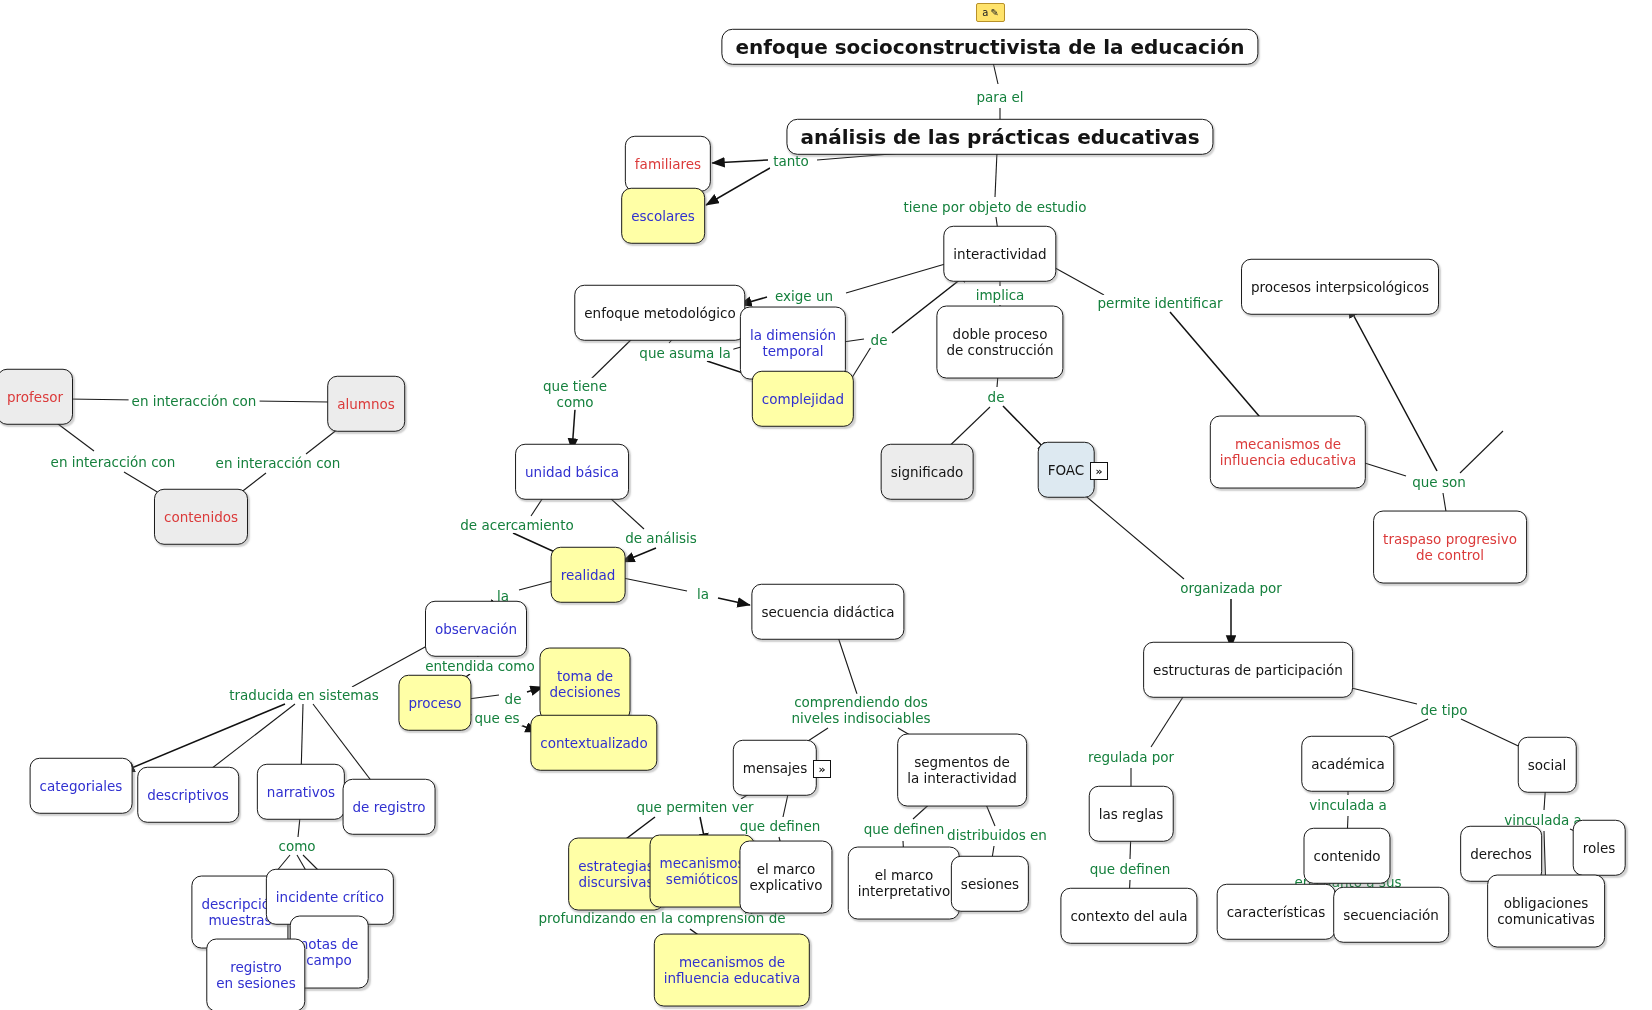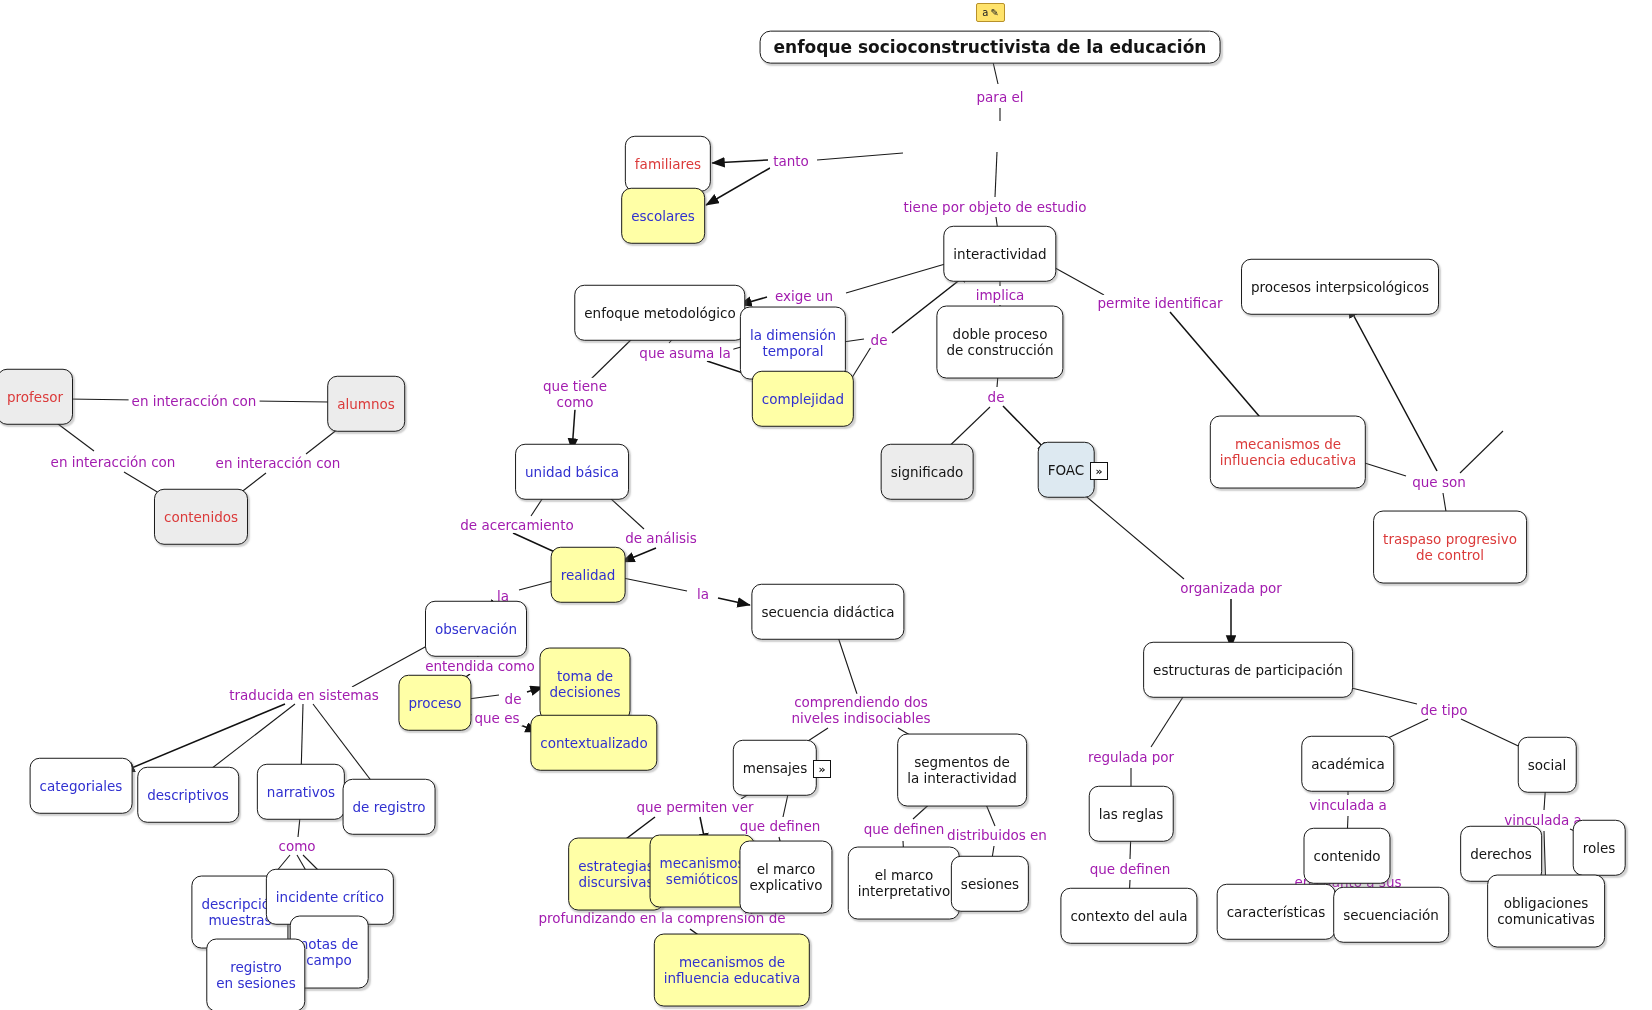--- a/index.html
+++ b/index.html
@@ -2,27 +2,27 @@
 <html><head>
 <meta charset="utf-8">
 <style>
   html,body{margin:0;padding:0;background:#fff;}
   #canvas{position:relative;width:1652px;height:1010px;overflow:hidden;
           font-family:"DejaVu Sans","Liberation Sans",sans-serif;background:#fff;}
   svg.wires{position:absolute;left:0;top:0;}
   .n{position:absolute;transform:translate(-50%,-50%);background:#fff;border:1.4px solid #1a1a1a;
      border-radius:10px;padding:19px 9px;font-size:13.5px;line-height:1.22;color:#141414;
      text-align:center;white-space:pre-line;box-shadow:1.5px 1.5px 1.5px rgba(120,120,120,.35);z-index:3;}
-  .b{font-weight:700;font-size:17px;padding:5px 13px;border-radius:11px;}
+  .b{font-weight:700;font-size:20px;padding:5px 13px;border-radius:11px;}
   .yellow{background:#ffffa6;}
   .gray{background:#ececec;}
   .fblue{background:#dde9f1;}
   .blue{color:#3030d0;}
   .red{color:#db3a3a;}
-  .l{position:absolute;transform:translate(-50%,-50%);font-size:13.5px;line-height:1.2;color:#a21caf;
+  .l{position:absolute;transform:translate(-50%,-50%);font-size:13.5px;line-height:1.2;color:#15803d;
      background:#fff;padding:0 3px;text-align:center;white-space:pre-line;z-index:2;}
   .resicon{position:absolute;width:16px;height:16px;background:#fff;border:1.3px solid #111;
      display:flex;align-items:center;justify-content:center;font-size:11px;font-weight:700;
      color:#111;z-index:4;cursor:pointer;}
   .noteicon{position:absolute;left:976px;top:3px;width:27px;height:17px;background:#ffe36b;
      border:1.3px solid #b8912a;display:flex;align-items:center;justify-content:center;gap:2px;
      font-size:10px;color:#222;z-index:4;border-radius:2px;}
 </style>
 </head>
 <body>
@@ -131,20 +131,21 @@
     <line x1="1437" y1="471" x2="1348" y2="305"></line>
   </g>
 </svg>
 
 <div class="noteicon">
       <span>a</span>
       <span>✎</span>
     </div>
 
 <div class="n b" style="left:990px;top:47px">enfoque socioconstructivista de la educación</div>
+<div class="n b" style="left:1000px;top:137px">análisis de las prácticas educativas</div>
 <div class="n red" style="left:668px;top:164px">familiares</div>
 <div class="n yellow blue" style="left:663px;top:216px">escolares</div>
 <div class="n" style="left:1000px;top:254px">interactividad</div>
 <div class="n" style="left:660px;top:313px">enfoque metodológico</div>
 <div class="n blue" style="left:793px;top:343px">la dimensión
 temporal</div>
 <div class="n yellow blue" style="left:803px;top:399px">complejidad</div>
 <div class="n" style="left:1000px;top:342px">doble proceso
 de construcción</div>
 <div class="n" style="left:1340px;top:287px">procesos interpsicológicos</div>

